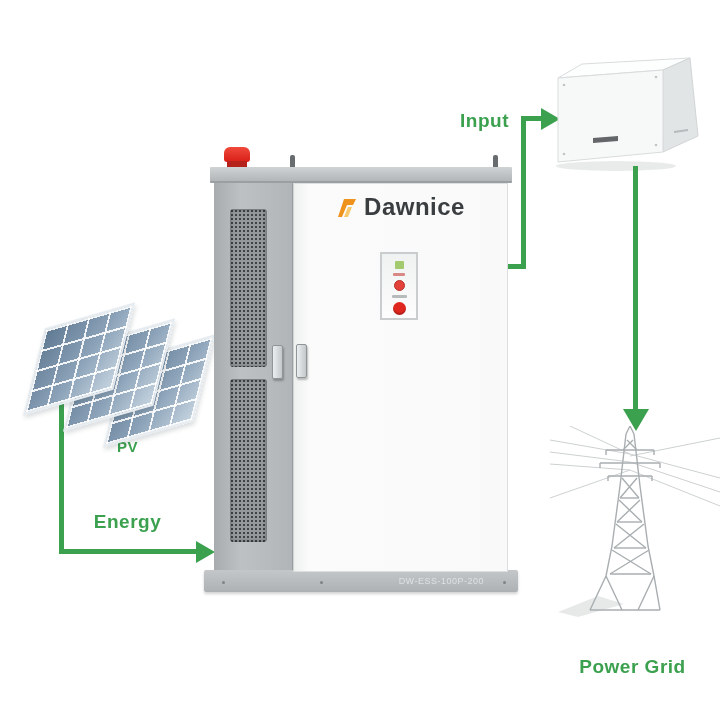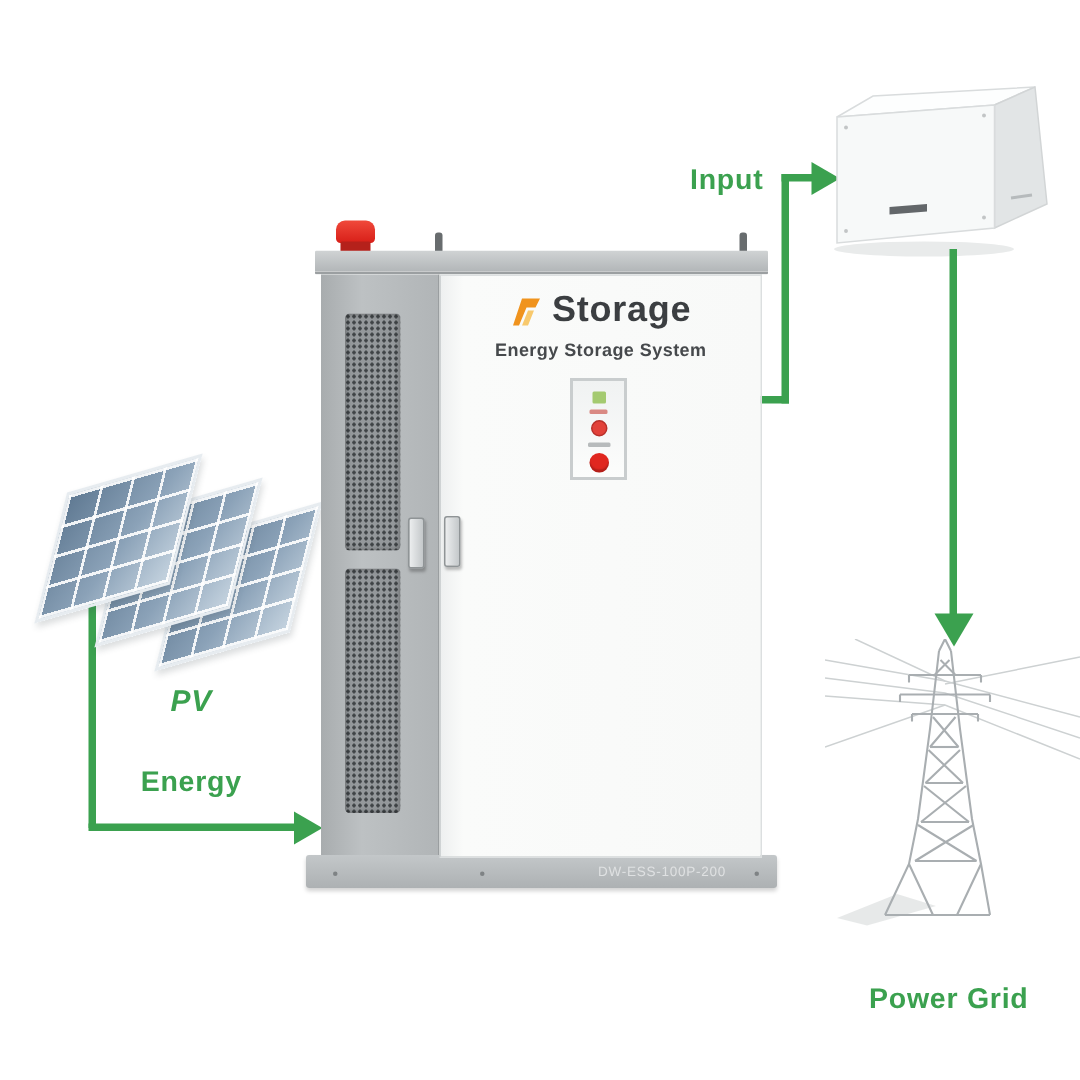--- a/index.html
+++ b/index.html
@@ -24,21 +24,21 @@
   .output-v{left:521px;top:116px;width:5px;height:153px;}
   .output-h{left:521px;top:116px;width:21px;height:5px;}
   .output-arrow{left:541px;top:108px;}
   .grid-v{left:633px;top:166px;width:5px;height:244px;}
   .arrow-down{position:absolute;width:0;height:0;
     border-left:13px solid transparent;border-right:13px solid transparent;
     border-top:22px solid var(--green);}
   .grid-arrow{left:623px;top:409px;}
   .flow-label{position:absolute;color:var(--green);font-weight:bold;
     font-size:19px;letter-spacing:.5px;text-align:center;}
-  .pv-label{left:85px;top:457px;width:85px;font-size:20px;font-style:italic;}
+  .pv-label{left:85px;top:438px;width:85px;font-size:15px;}
   .input-label{left:80px;top:511px;width:95px;}
   .output-label{left:447px;top:110px;width:75px;}
   .grid-label{left:550px;top:656px;width:165px;}
   
   .pv{position:absolute;width:90px;height:74px;border:2px solid #e7ecf0;
     transform:rotate(-16deg) skewX(-30deg);
     box-shadow:2px 3px 4px rgba(60,70,80,.18);
     background-image:
       repeating-linear-gradient(90deg, rgba(255,255,255,.9) 0 2px, rgba(255,255,255,0) 2px 22px),
       repeating-linear-gradient(0deg, rgba(255,255,255,.9) 0 2px, rgba(255,255,255,0) 2px 18px),
@@ -131,23 +131,22 @@
         <div class="vent vent2"></div>
         <div class="handle handle1"></div>
       </div>
       <div class="door-white">
         <div class="handle handle2"></div>
         <div class="brand-row">
           <svg class="logo-icon" viewBox="0 0 22 22">
             <path d="M2,21 L8,3 L20,3 L17,9 L11,9 L6,21 Z" fill="#f0931d"></path>
             <path d="M8,21 L12,11 L16,11 L12,21 Z" fill="#f8c96d"></path>
           </svg>
-          <span class="brand-name">Storage</span>
+          <span class="brand-name">Dawnice</span>
         </div>
-        <div class="brand-subtitle">Energy Storage System</div>
         <div class="panel">
           <span class="ind-green"></span>
           <span class="ind-label"></span>
           <span class="btn-red sm"></span>
           <span class="ind-label gray"></span>
           <span class="btn-red lg"></span>
         </div>
       </div>
     </div>
     <div class="cab-base">

